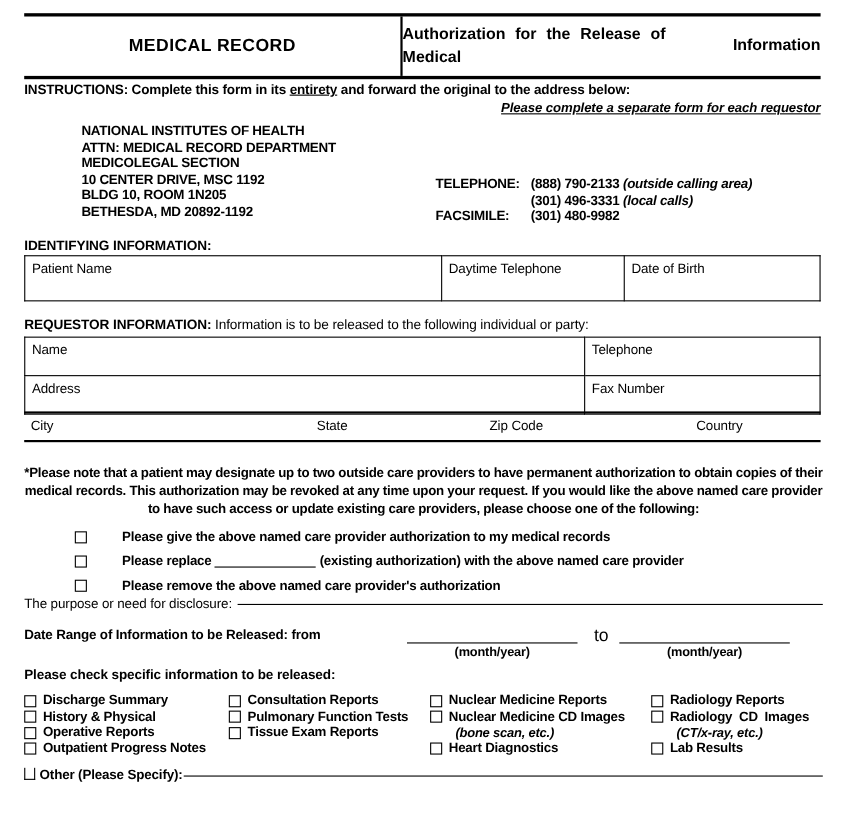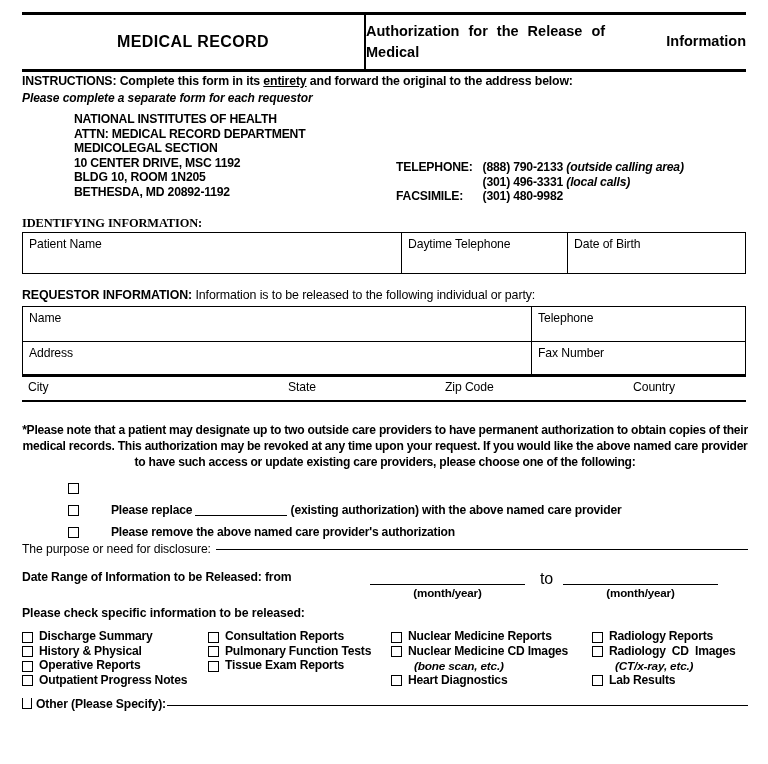--- a/index.html
+++ b/index.html
@@ -68,25 +68,26 @@
     top: 74px;
     width: 724px;
     font-size: 12.3px;
     font-weight: bold;
     letter-spacing: -0.15px;
   }
   .instructions-sub {
     left: 22px;
     top: 91px;
     width: 724px;
-    text-align: left;
+    text-align: right;
     font-size: 12px;
     font-weight: bold;
     font-style: italic;
     letter-spacing: -0.1px;
+    text-decoration: underline;
   }
 
   
   .addr {
     left: 74px;
     top: 112px;
     font-size: 12.2px;
     font-weight: bold;
     line-height: 14.6px;
     letter-spacing: -0.2px;
@@ -360,21 +361,21 @@
         <td><span>(301) 496-3331</span> <span class="note">(local calls)</span></td>
       </tr>
       <tr>
         <td class="lbl">FACSIMILE:</td>
         <td>(301) 480-9982</td>
       </tr>
     </tbody>
       </table>
   </div>
 
-  <div class="abs section-label" style="left:22px; top:216px;font-family:Liberation Serif, serif;">IDENTIFYING INFORMATION:</div>
+  <div class="abs section-label" style="left:22px; top:216px;">IDENTIFYING INFORMATION:</div>
 
   <table class="tbl" id="identifying-table">
     <tbody>
         <tr>
       <td style="width:372px;">Patient Name</td>
       <td style="width:159px;">Daytime Telephone</td>
       <td>Date of Birth</td>
     </tr>
   </tbody>
     </table>
@@ -401,20 +402,21 @@
     <span style="left:266px;">State</span>
     <span style="left:423px;">Zip Code</span>
     <span style="left:611px;">Country</span>
   </div>
 
   <div class="abs note-para">*Please note that a patient may designate up to two outside care providers to have permanent authorization to obtain copies of their medical records. This authorization may be revoked at any time upon your request. If you would like the above named care provider to have such access or update existing care providers, please choose one of the following:</div>
 
   <div class="abs opt-list">
     <div class="opt-row">
       <span class="cbox"></span>
+      <span class="opt-text">Please give the above named care provider authorization to my medical records</span>
     </div>
     <div class="opt-row">
       <span class="cbox"></span>
       <span class="opt-text"><span>Please replace </span><span class="blank-inline"></span><span> (existing authorization) with the above named care provider</span></span>
     </div>
     <div class="opt-row">
       <span class="cbox"></span>
       <span class="opt-text">Please remove the above named care provider's authorization</span>
     </div>
   </div>

